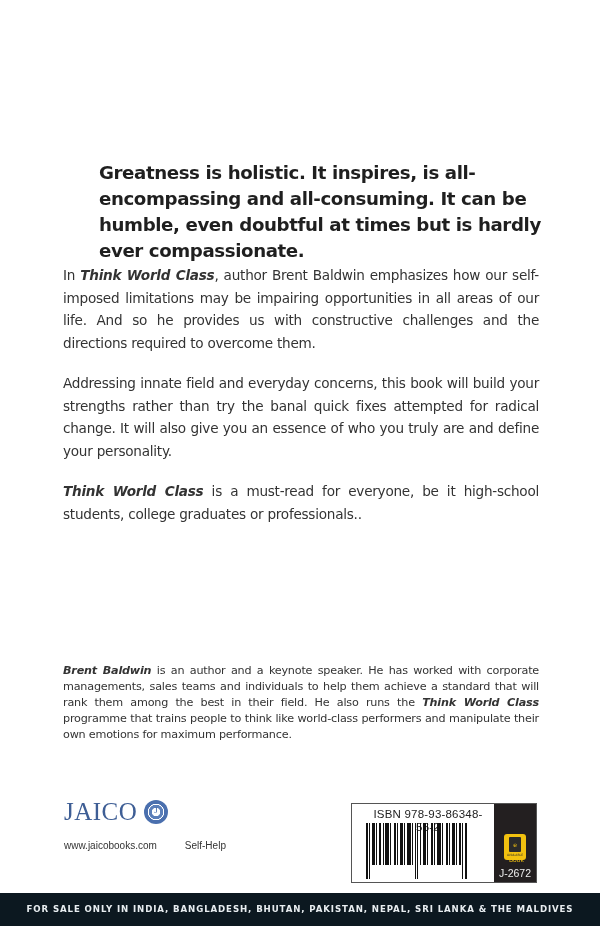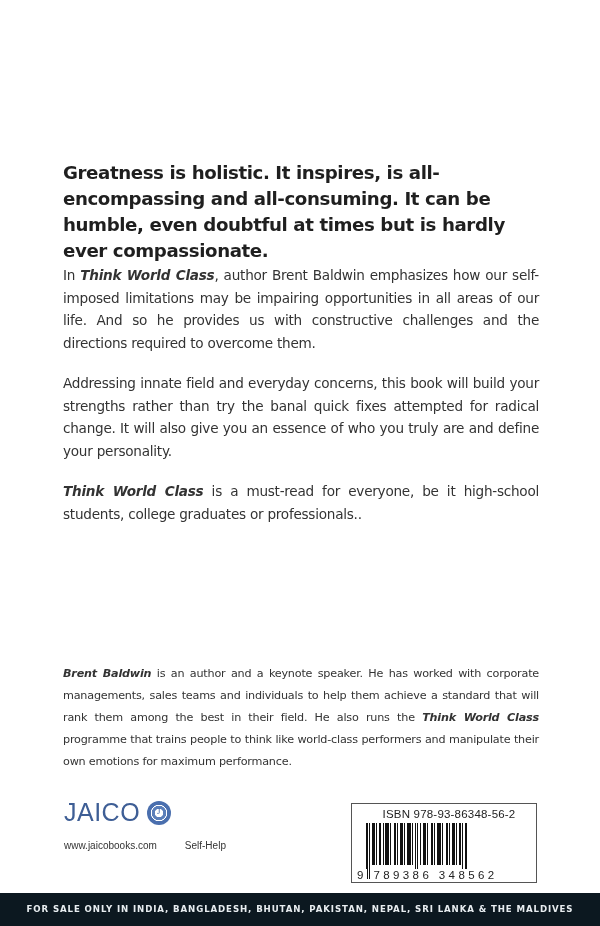--- a/index.html
+++ b/index.html
@@ -9,51 +9,52 @@
     .content { position: absolute; left: 63px; width: 476px; }
 
     .headline {
       top: 160px;
       font-family: "DejaVu Sans", sans-serif;
       font-weight: bold;
       font-size: 18.2px;
       line-height: 26px;
       color: #1f1f1f;
       letter-spacing: -0.4px;
+      margin-left: 36px;
     }
 
     .body-para {
       font-family: "DejaVu Sans", sans-serif;
       font-size: 13.6px;
       line-height: 22.5px;
       color: #333333;
       text-align: justify;
       letter-spacing: -0.25px;
     }
     .p1 { top: 264px; }
     .p2 { top: 372px; }
     .p3 { top: 480px; }
 
     .bio {
       top: 663px;
       font-family: "DejaVu Sans", sans-serif;
       font-size: 11.2px;
-      line-height: 22px;
+      line-height: 16px;
       color: #333333;
       text-align: justify;
       letter-spacing: -0.2px;
     }
 
     em { font-style: italic; font-weight: bold; }
 
     
     .publisher {
       position: absolute; left: 64px; top: 798px;
       display: flex; align-items: center;
-      font-family: Liberation Sans, sans-serif;
+      font-family: Liberation Serif, serif;
       font-size: 25px;
       color: #3e5e95;
       letter-spacing: 0.5px;
       justify-content: space-between;
     }
     .publisher .wheel {
       width: 24px; height: 24px; margin: 0 7px;
       border-radius: 50%;
       background: radial-gradient(circle, #ffffff 0 4px, #5b7fba 4.5px 7px, #ffffff 7.5px 8px, #4a6fae 8.5px);
       position: relative;
@@ -209,19 +210,25 @@
       <span style="width:3px"></span>
         <span class="gap" style="width:1px"></span>
         <span style="width:1px"></span>
         <span class="gap" style="width:2px"></span>
         <span style="width:2px"></span>
         <span class="gap" style="width:1px"></span>
       <span class="long" style="width:1px"></span>
         <span class="gap" style="width:2px"></span>
         <span class="long" style="width:2px"></span>
     </div>
-    <div class="barcode-digits"><span>9</span> <span>789386</span> <span>348562</span></div>
+  </div>
+  <div class="dark-panel">
+    <div class="ebook-badge">
+      <div class="book">e Book</div>
+      <div class="avail">AVAILABLE</div>
+    </div>
+    <div class="job-code">J-2672</div>
   </div>
 </div>
 
 <div class="sale-bar">
   <span>FOR SALE ONLY IN INDIA, BANGLADESH, BHUTAN, PAKISTAN, NEPAL, SRI LANKA &amp; THE MALDIVES</span>
 </div>
 
 </body></html>

